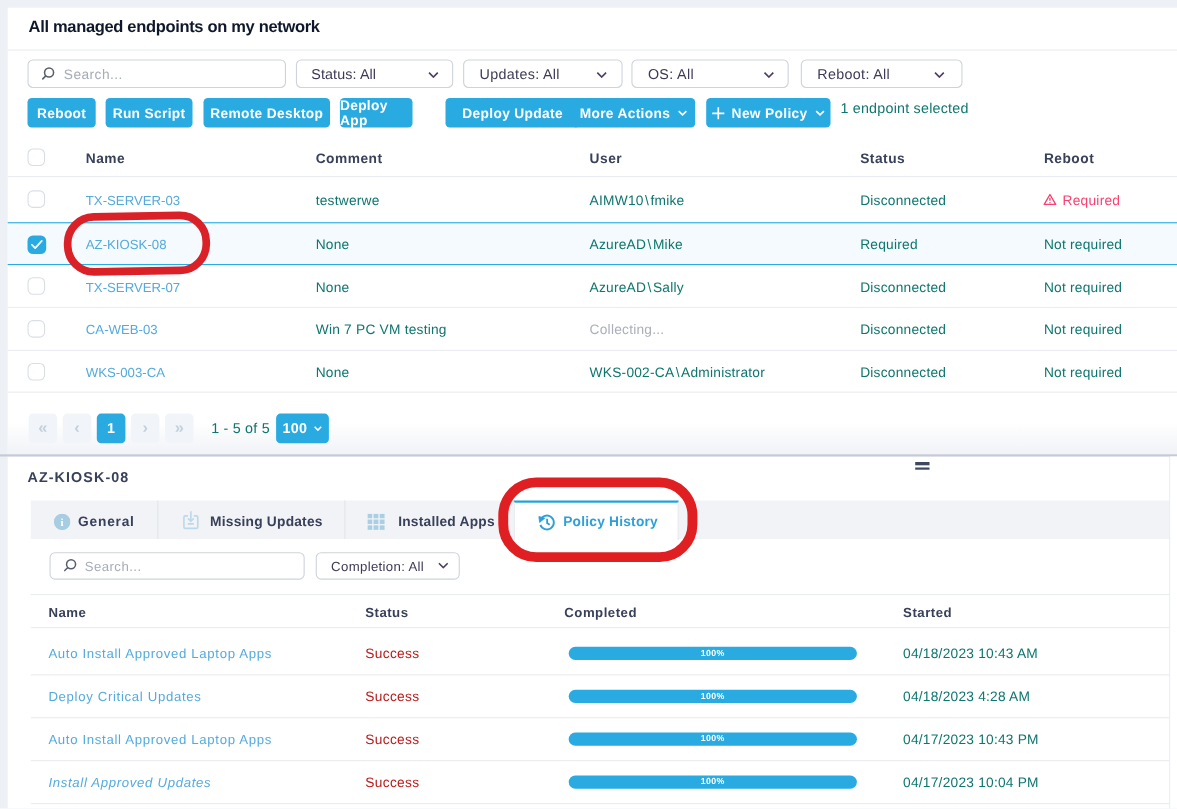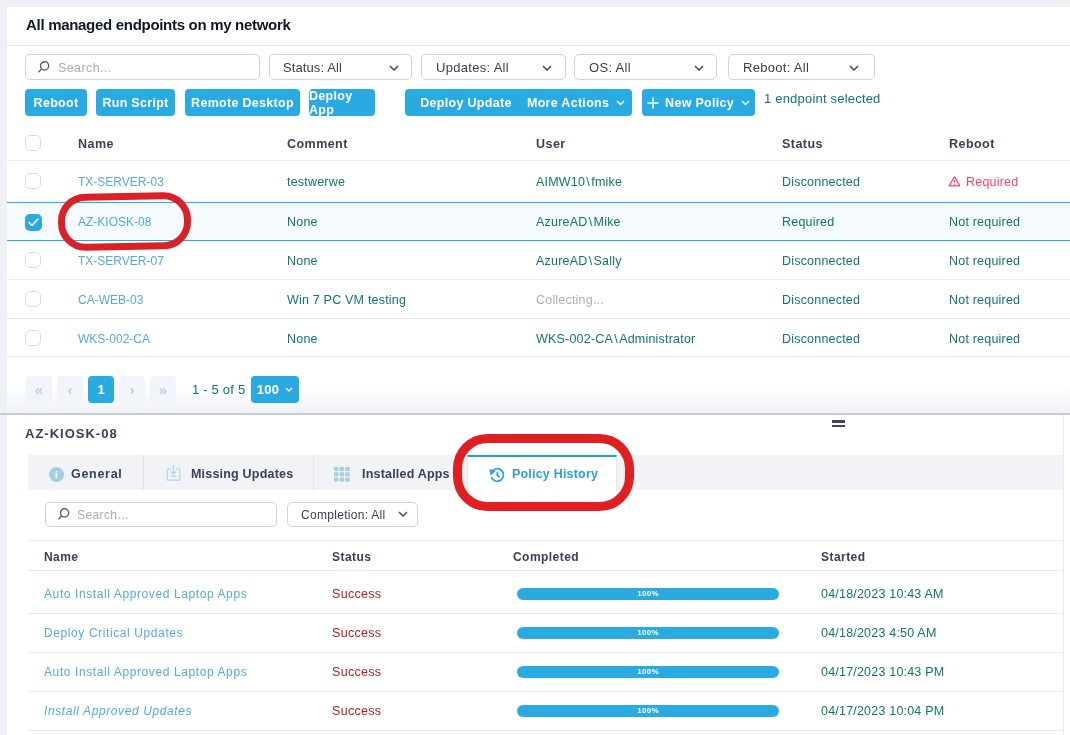--- a/index.html
+++ b/index.html
@@ -118,21 +118,21 @@
 
 <div class="abs cb" style="left:25px; top:291px;"></div>
 <div class="abs link" style="left:78px; top:293px;">CA-WEB-03</div>
 <div class="abs td" style="left:287px; top:293px;">Win 7 PC VM testing</div>
 <div class="abs td" style="left:536px; top:293px; color:#aab0bb;">Collecting...</div>
 <div class="abs td" style="left:782px; top:293px;">Disconnected</div>
 <div class="abs td" style="left:949px; top:293px;">Not required</div>
 <div class="abs hline" style="left:7px; top:318px; width:1063px;"></div>
 
 <div class="abs cb" style="left:25px; top:330px;"></div>
-<div class="abs link" style="left:78px; top:332px;">WKS-002-CA</div>
+<div class="abs link" style="left:78px; top:332px;">WKS-003-CA</div>
 <div class="abs td" style="left:287px; top:332px;">None</div>
 <div class="abs td" style="left:536px; top:332px;">WKS-002-CA \ Administrator</div>
 <div class="abs td" style="left:782px; top:332px;">Disconnected</div>
 <div class="abs td" style="left:949px; top:332px;">Not required</div>
 <div class="abs hline" style="left:7px; top:356px; width:1063px;"></div>
 
 <div class="abs pgbtn" style="left:26px; top:376px;">«</div>
 <div class="abs pgbtn" style="left:57px; top:376px;">‹</div>
 <div class="abs pgbtn" style="left:88px; top:376px; background:#29abe2; color:#fff; font-size:13px;">1</div>
 <div class="abs pgbtn" style="left:119px; top:376px;">›</div>
@@ -210,21 +210,21 @@
 
 <div class="abs link" style="left:44px; top:587px; letter-spacing:.6px;">Auto Install Approved Laptop Apps</div>
 <div class="abs success" style="left:332px; top:587px;">Success</div>
 <div class="abs pbar" style="left:517px; top:588px;">100%</div>
 <div class="abs td" style="left:821px; top:587px;">04/18/2023 10:43 AM</div>
 <div class="abs hline" style="left:28px; top:613px; width:1035px;"></div>
 
 <div class="abs link" style="left:44px; top:626px; letter-spacing:.6px;">Deploy Critical Updates</div>
 <div class="abs success" style="left:332px; top:626px;">Success</div>
 <div class="abs pbar" style="left:517px; top:627px;">100%</div>
-<div class="abs td" style="left:821px; top:626px;">04/18/2023 4:50 AM</div>
+<div class="abs td" style="left:821px; top:626px;">04/18/2023 4:28 AM</div>
 <div class="abs hline" style="left:28px; top:652px; width:1035px;"></div>
 
 <div class="abs link" style="left:44px; top:665px; letter-spacing:.6px;">Auto Install Approved Laptop Apps</div>
 <div class="abs success" style="left:332px; top:665px;">Success</div>
 <div class="abs pbar" style="left:517px; top:666px;">100%</div>
 <div class="abs td" style="left:821px; top:665px;">04/17/2023 10:43 PM</div>
 <div class="abs hline" style="left:28px; top:691px; width:1035px;"></div>
 
 <div class="abs link" style="left:44px; top:704px; letter-spacing:.6px;font-style:italic;">Install Approved Updates</div>
 <div class="abs success" style="left:332px; top:704px;">Success</div>

